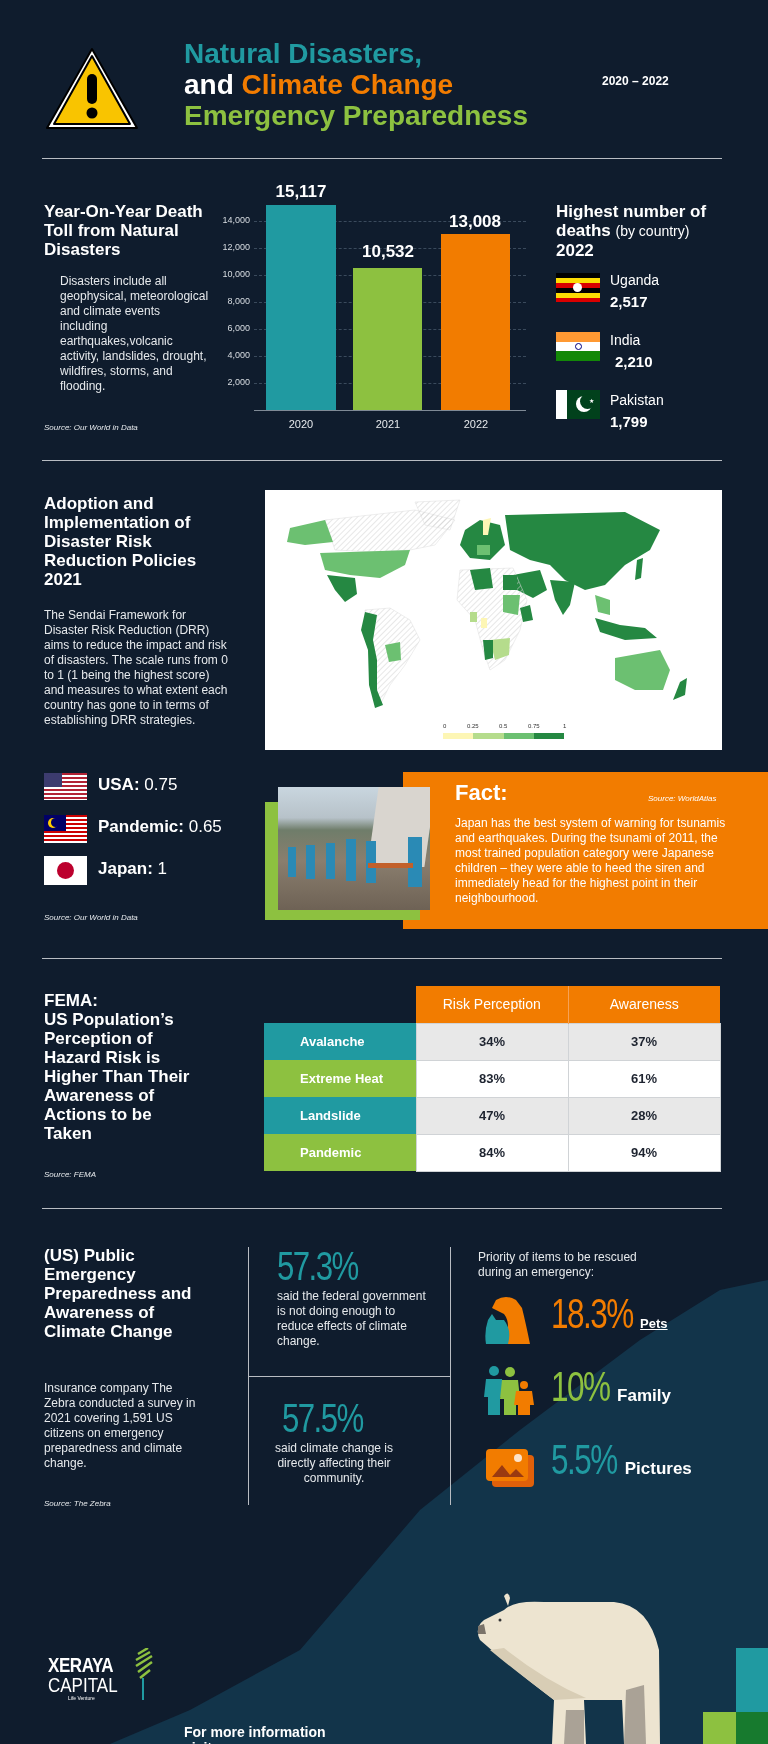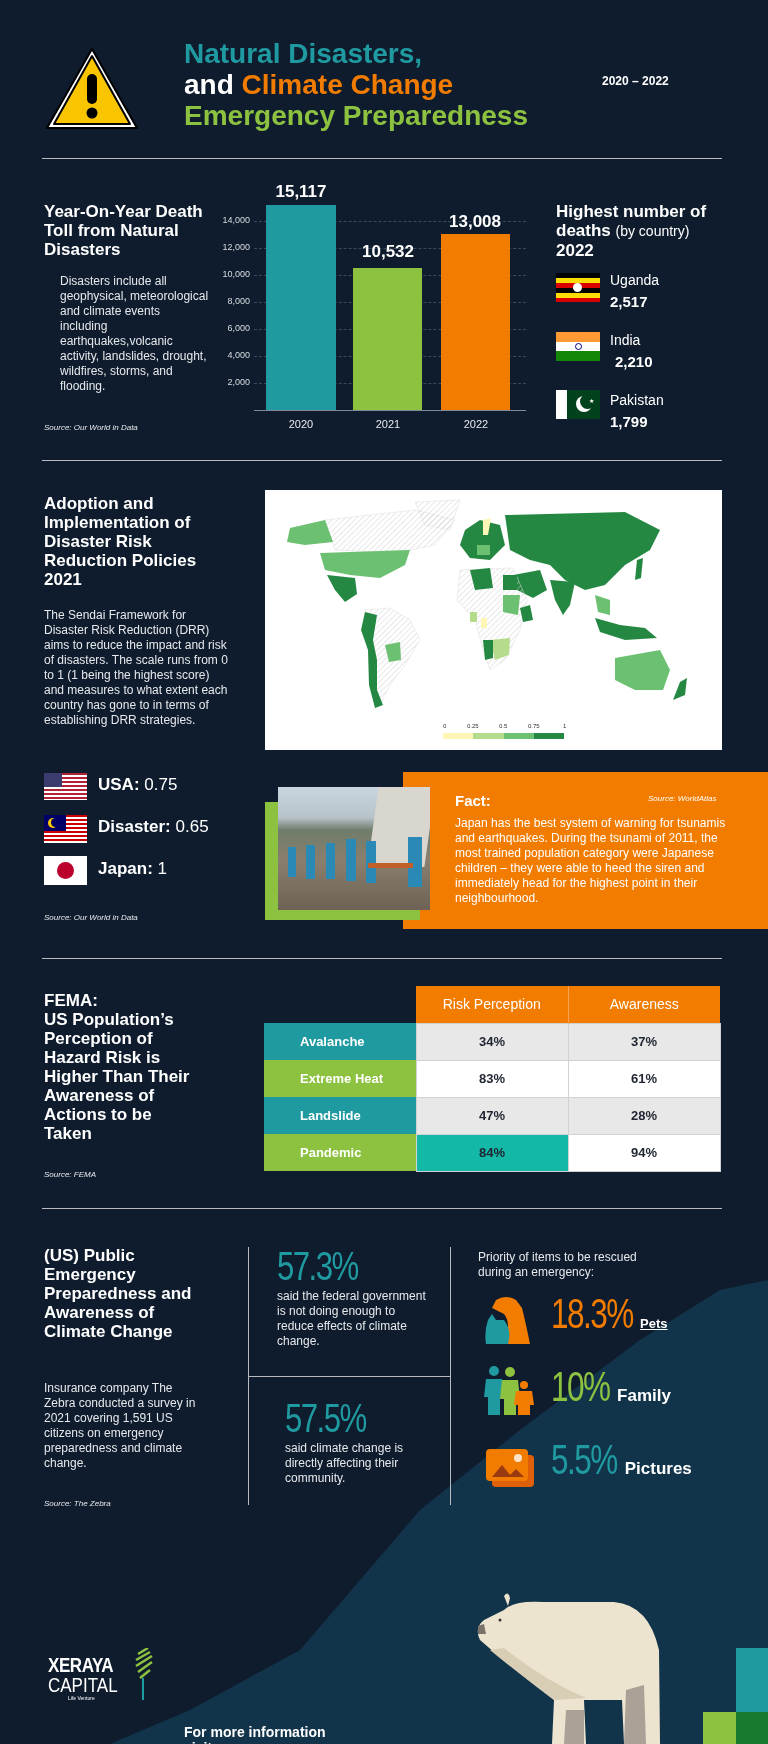--- a/index.html
+++ b/index.html
@@ -206,30 +206,30 @@
   <div style="position:absolute;left:0;top:0;width:18px;height:14px;background:#3c3b6e;"></div>
 </div>
 <div class="abs" style="left:98px;top:775px;font-size:17px;"><b>USA:</b> <span>0.75</span></div>
 
 <div class="flag" style="left:44px;top:815px;width:43px;height:28px;">
   <div style="height:100%;background:repeating-linear-gradient(#cc0001 0 2px,#fff 2px 4px);"></div>
   <div style="position:absolute;left:0;top:0;width:22px;height:16px;background:#010066;"></div>
   <div style="position:absolute;left:4px;top:3px;width:10px;height:10px;border-radius:50%;background:#ffcc00;"></div>
   <div style="position:absolute;left:7px;top:3px;width:9px;height:9px;border-radius:50%;background:#010066;"></div>
 </div>
-<div class="abs" style="left:98px;top:817px;font-size:17px;"><b>Disaster:</b> <span>0.65</span></div>
+<div class="abs" style="left:98px;top:817px;font-size:17px;"><b>Pandemic:</b> <span>0.65</span></div>
 
 <div class="flag" style="left:44px;top:856px;width:43px;height:29px;background:#fff;">
   <div style="position:absolute;left:13px;top:6px;width:17px;height:17px;border-radius:50%;background:#bc002d;"></div>
 </div>
 <div class="abs" style="left:98px;top:859px;font-size:17px;"><b>Japan:</b> <span>1</span></div>
 <div class="abs src" style="left:44px;top:913px;">Source: Our World in Data</div>
 
 <div class="abs" style="left:403px;top:772px;width:365px;height:157px;background:#f27c00;">
-  <div class="abs" style="left:52px;top:20px;font-size:15px;font-weight:bold;">Fact:</div>
+  <div class="abs" style="left:52px;top:8px;font-size:22px;font-weight:bold;">Fact:</div>
   <div class="abs" style="left:245px;top:22px;font-size:8px;font-style:italic;">Source: WorldAtlas</div>
   <div class="abs" style="left:52px;top:44px;width:275px;font-size:12px;line-height:15px;">Japan has the best system of warning for tsunamis and earthquakes. During the tsunami of 2011, the most trained population category were Japanese children – they were able to heed the siren and immediately head for the highest point in their neighbourhood.</div>
 </div>
 <div class="abs" style="left:265px;top:802px;width:155px;height:118px;background:#8dc140;"></div>
 <div class="abs" style="left:278px;top:787px;width:152px;height:123px;background:linear-gradient(180deg,#c9d6df 0%,#b7c2c9 25%,#6f7d6a 35%,#8a7e6e 60%,#6e6255 100%);overflow:hidden;">
   <div class="abs" style="left:95px;top:0;width:57px;height:80px;background:#d9d5cf;transform:skewX(-8deg);"></div>
   <div class="abs" style="left:10px;top:60px;width:8px;height:30px;background:#2a8ab5;"></div>
   <div class="abs" style="left:28px;top:58px;width:9px;height:34px;background:#2a8ab5;"></div>
   <div class="abs" style="left:48px;top:56px;width:9px;height:36px;background:#2a8ab5;"></div>
   <div class="abs" style="left:68px;top:52px;width:10px;height:42px;background:#2a8ab5;"></div>
@@ -263,41 +263,41 @@
     <td style="background:#fff;">83%</td>
     <td style="background:#fff;">61%</td>
   </tr>
   <tr>
     <td class="rl" style="background:#209aa1;">Landslide</td>
     <td style="background:#e8e8e8;">47%</td>
     <td style="background:#e8e8e8;">28%</td>
   </tr>
   <tr>
     <td class="rl" style="background:#8dc140;">Pandemic</td>
-    <td style="background:#14b8a6;">84%</td>
+    <td style="background:#ffffff;">84%</td>
     <td style="background:#fff;">94%</td>
   </tr>
 </tbody>
   </table>
 
 <div class="hr" style="top:1208px;"></div>
 
 <div class="abs h2" style="left:44px;top:1246px;width:150px;">(US) Public Emergency Preparedness and Awareness of Climate Change</div>
 <div class="abs body-txt" style="left:44px;top:1381px;width:160px;">Insurance company The Zebra conducted a survey in 2021 covering 1,591 US citizens on emergency preparedness and climate change.</div>
 <div class="abs src" style="left:44px;top:1499px;">Source: The Zebra</div>
 
 <div class="abs" style="left:248px;top:1247px;width:1px;height:258px;background:#b8bcc2;"></div>
 <div class="abs" style="left:450px;top:1247px;width:1px;height:258px;background:#b8bcc2;"></div>
 <div class="abs" style="left:248px;top:1376px;width:203px;height:1px;background:#b8bcc2;"></div>
 
 <div class="abs" style="left:277px;top:1244px;">
   <div class="big-pct">57.3%</div>
   <div class="body-txt" style="width:150px;margin-top:0;">said the federal government is not doing enough to reduce effects of climate change.</div>
 </div>
-<div class="abs" style="left:285px;top:1396px;">
+<div class="abs" style="left:269px;top:1396px;text-align:center;">
   <div class="big-pct">57.5%</div>
   <div class="body-txt" style="width:130px;">said climate change is directly affecting their community.</div>
 </div>
 
 <div class="abs body-txt" style="left:478px;top:1250px;width:180px;">Priority of items to be rescued during an emergency:</div>
 
 <svg class="abs" style="left:482px;top:1294px;" width="50" height="52" viewBox="0 0 50 52">
   <path d="M14 6 Q24 0 34 6 L40 14 Q44 30 48 50 L22 50 Q30 30 22 20 L10 14 Z" fill="#f27c00"></path>
   <path d="M6 26 L10 20 L14 26 L22 26 Q30 36 26 50 L4 50 Q2 38 6 26 Z" fill="#209aa1"></path>
 </svg>

